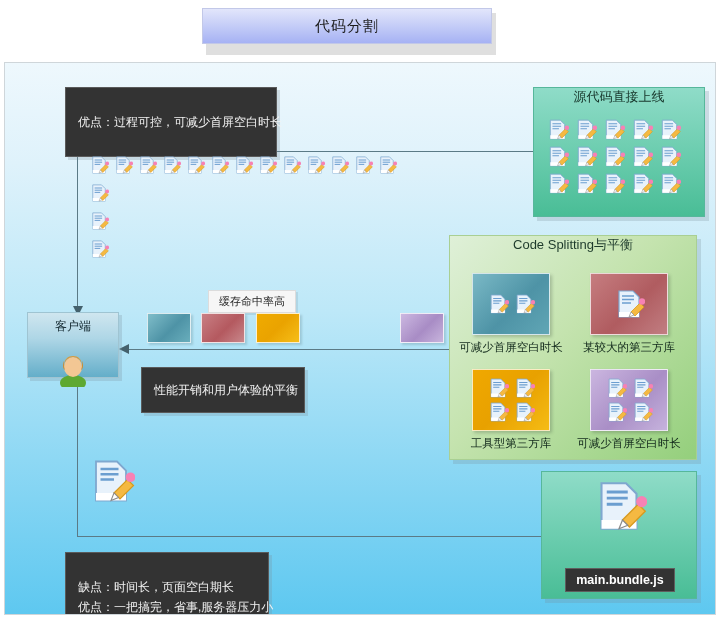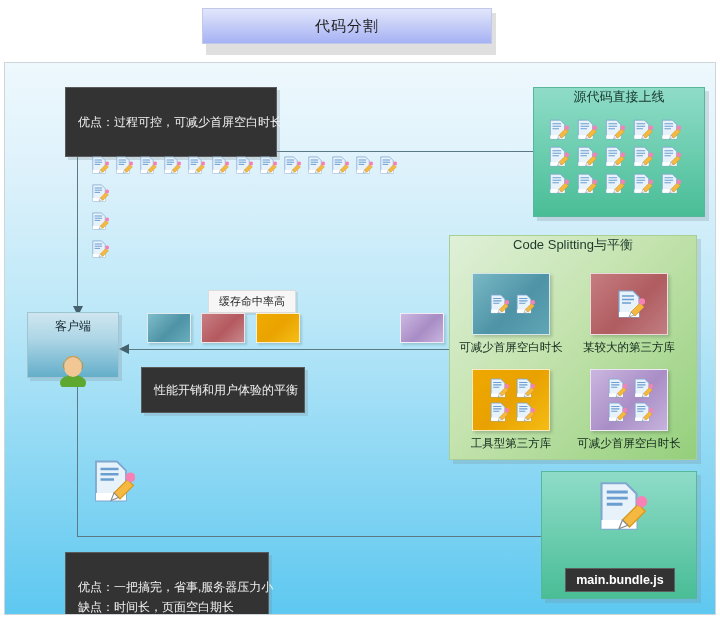--- a/index.html
+++ b/index.html
@@ -827,17 +827,17 @@
         <g stroke="#6b9ed0" stroke-width="1.6">
           <path d="M9 8h12M9 11.5h12M9 15h9"></path>
         </g>
         <path d="M18 24l9-9 4 4-9 9z" fill="#f5b942" stroke="#d79a1f" stroke-width="0.8"></path>
         <circle cx="29" cy="13.5" r="3.2" fill="#f781b4"></circle>
         <path d="M18 24l-2 5 5-2z" fill="#ffffff" stroke="#8a8a8a" stroke-width="0.7"></path>
       </svg>
   </span>
 
   <div class="callout" style="left:60px; top:489px; width:204px;">
+    <div>缺点：时间长，页面空白期长</div>
     <div>优点：一把搞完，省事,服务器压力小</div>
-    <div>缺点：时间长，页面空白期长</div>
   </div>
 
 </div>
 
 </body></html>

